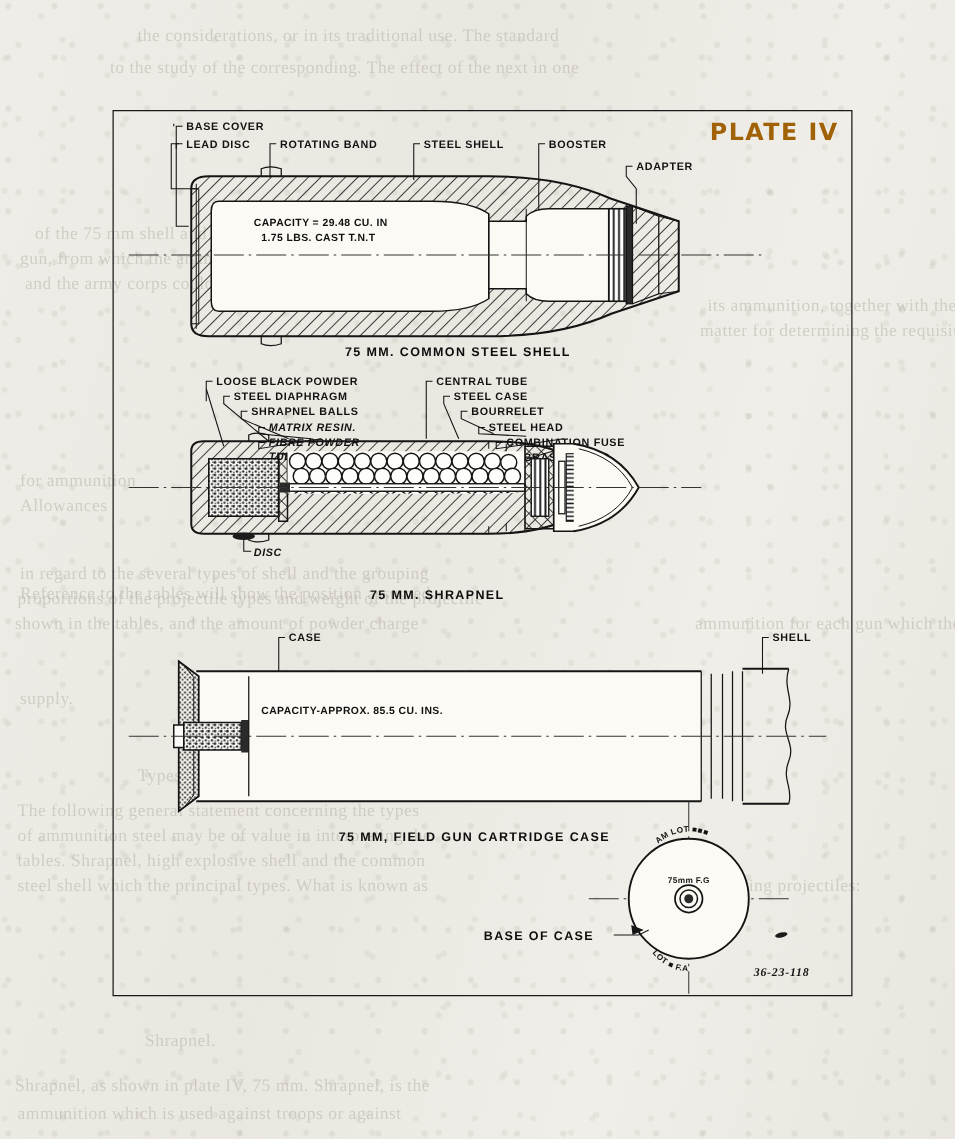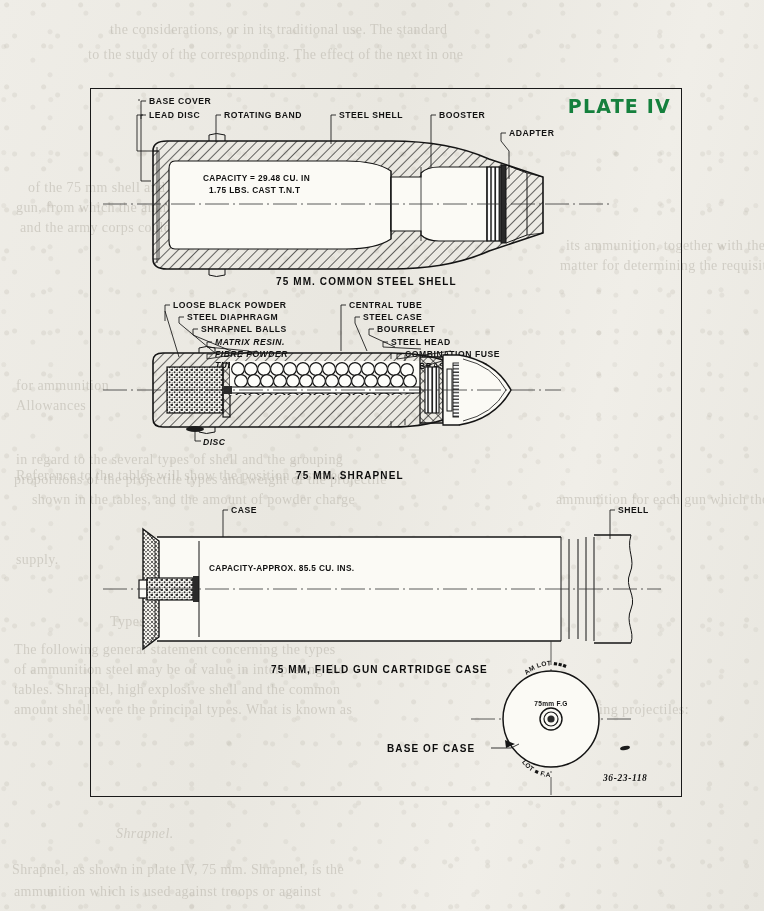--- a/index.html
+++ b/index.html
@@ -30,21 +30,21 @@
   }
 
   
   #frame{
     position:absolute;left:90px;top:88px;width:590px;height:707px;
     border:1.6px solid #1a1a1a;background:transparent;
   }
   #plate{
     position:absolute;right:10px;top:6px;
     font-family:"DejaVu Sans", sans-serif;
-    font-weight:bold;font-size:19px;letter-spacing:1.2px;color:#15803d;
+    font-weight:bold;font-size:19px;letter-spacing:1.2px;color:#a16207;
   }
   svg{position:absolute;left:0;top:0;overflow:visible;}
 
   
   .lt{font-family:"Liberation Sans", sans-serif;font-size:8.6px;
       font-weight:bold;letter-spacing:.55px;fill:#121212;}
   .lt-i{font-family:"Liberation Sans", sans-serif;font-size:8.6px;
       font-weight:bold;font-style:italic;letter-spacing:.5px;fill:#121212;}
   .cap{font-family:"Liberation Sans", sans-serif;font-size:10px;
       font-weight:bold;letter-spacing:1.1px;fill:#0d0d0d;}
@@ -72,30 +72,30 @@
     <div class="bleed" style="left: 28px; top: 180px;">of the 75 mm shell and the rate of fire of the individual</div>
     <div class="bleed" style="left: 16px; top: 200px;">gun, from which the ammunition allowance for the division</div>
     <div class="bleed" style="left: 20px; top: 220px;">and the army corps could be figured, were the essential</div>
     <div class="bleed" style="left: 566px; top: 238px;">its ammunition, together with the proper proportions</div>
     <div class="bleed" style="left: 560px; top: 258px;">matter for determining the requisites for the new program.</div>
     <div class="bleed" style="left: 16px; top: 378px;">for ammunition</div>
     <div class="bleed" style="left: 16px; top: 398px;">Allowances</div>
     <div class="bleed" style="left: 16px; top: 432px; margin-top: 36px;">Reference to the tables will show the position assumed</div>
     <div class="bleed" style="left: 16px; top: 452px;">in regard to the several types of shell and the grouping</div>
     <div class="bleed" style="left: 14px; top: 472px;">proportions of the projectile types and weight of the projectile</div>
-    <div class="bleed" style="left: 12px; top: 492px; margin-left: 20px;">shown in the tables, and the amount of powder charge</div>
+    <div class="bleed" style="left: 12px; top: 492px;">shown in the tables, and the amount of powder charge</div>
     <div class="bleed" style="left: 556px; top: 492px;">ammunition for each gun which the supply of the artillery</div>
     <div class="bleed" style="left: 16px; top: 552px;">supply.</div>
     <div class="bleed" style="left: 110px; top: 614px;">Types of ammunition.</div>
     <div class="bleed" style="left: 14px; top: 642px;">The following general statement concerning the types</div>
     <div class="bleed" style="left: 14px; top: 662px;">of ammunition steel may be of value in interpreting the</div>
     <div class="bleed" style="left: 14px; top: 682px;">tables. Shrapnel, high explosive shell and the common</div>
-    <div class="bleed" style="left: 14px; top: 702px;">amount shell were the principal types.  What is known as</div>
+    <div class="bleed" style="left: 14px; top: 702px;">steel shell which the principal types.  What is known as</div>
     <div class="bleed" style="left: 560px; top: 702px;">following projectiles:</div>
-    <div class="bleed" style="left: 116px; top: 826px; font-style: italic;">Shrapnel.</div>
+    <div class="bleed" style="left: 116px; top: 826px;">Shrapnel.</div>
     <div class="bleed" style="left: 12px; top: 862px;">Shrapnel, as shown in plate IV, 75 mm. Shrapnel, is the</div>
     <div class="bleed" style="left: 14px; top: 884px;">ammunition which is used against troops or against</div>
   </div>
 
 <div id="frame">
   <div id="plate">PLATE IV</div>
 
   <svg width="590" height="707" viewBox="0 0 590 707">
 
     <g>

